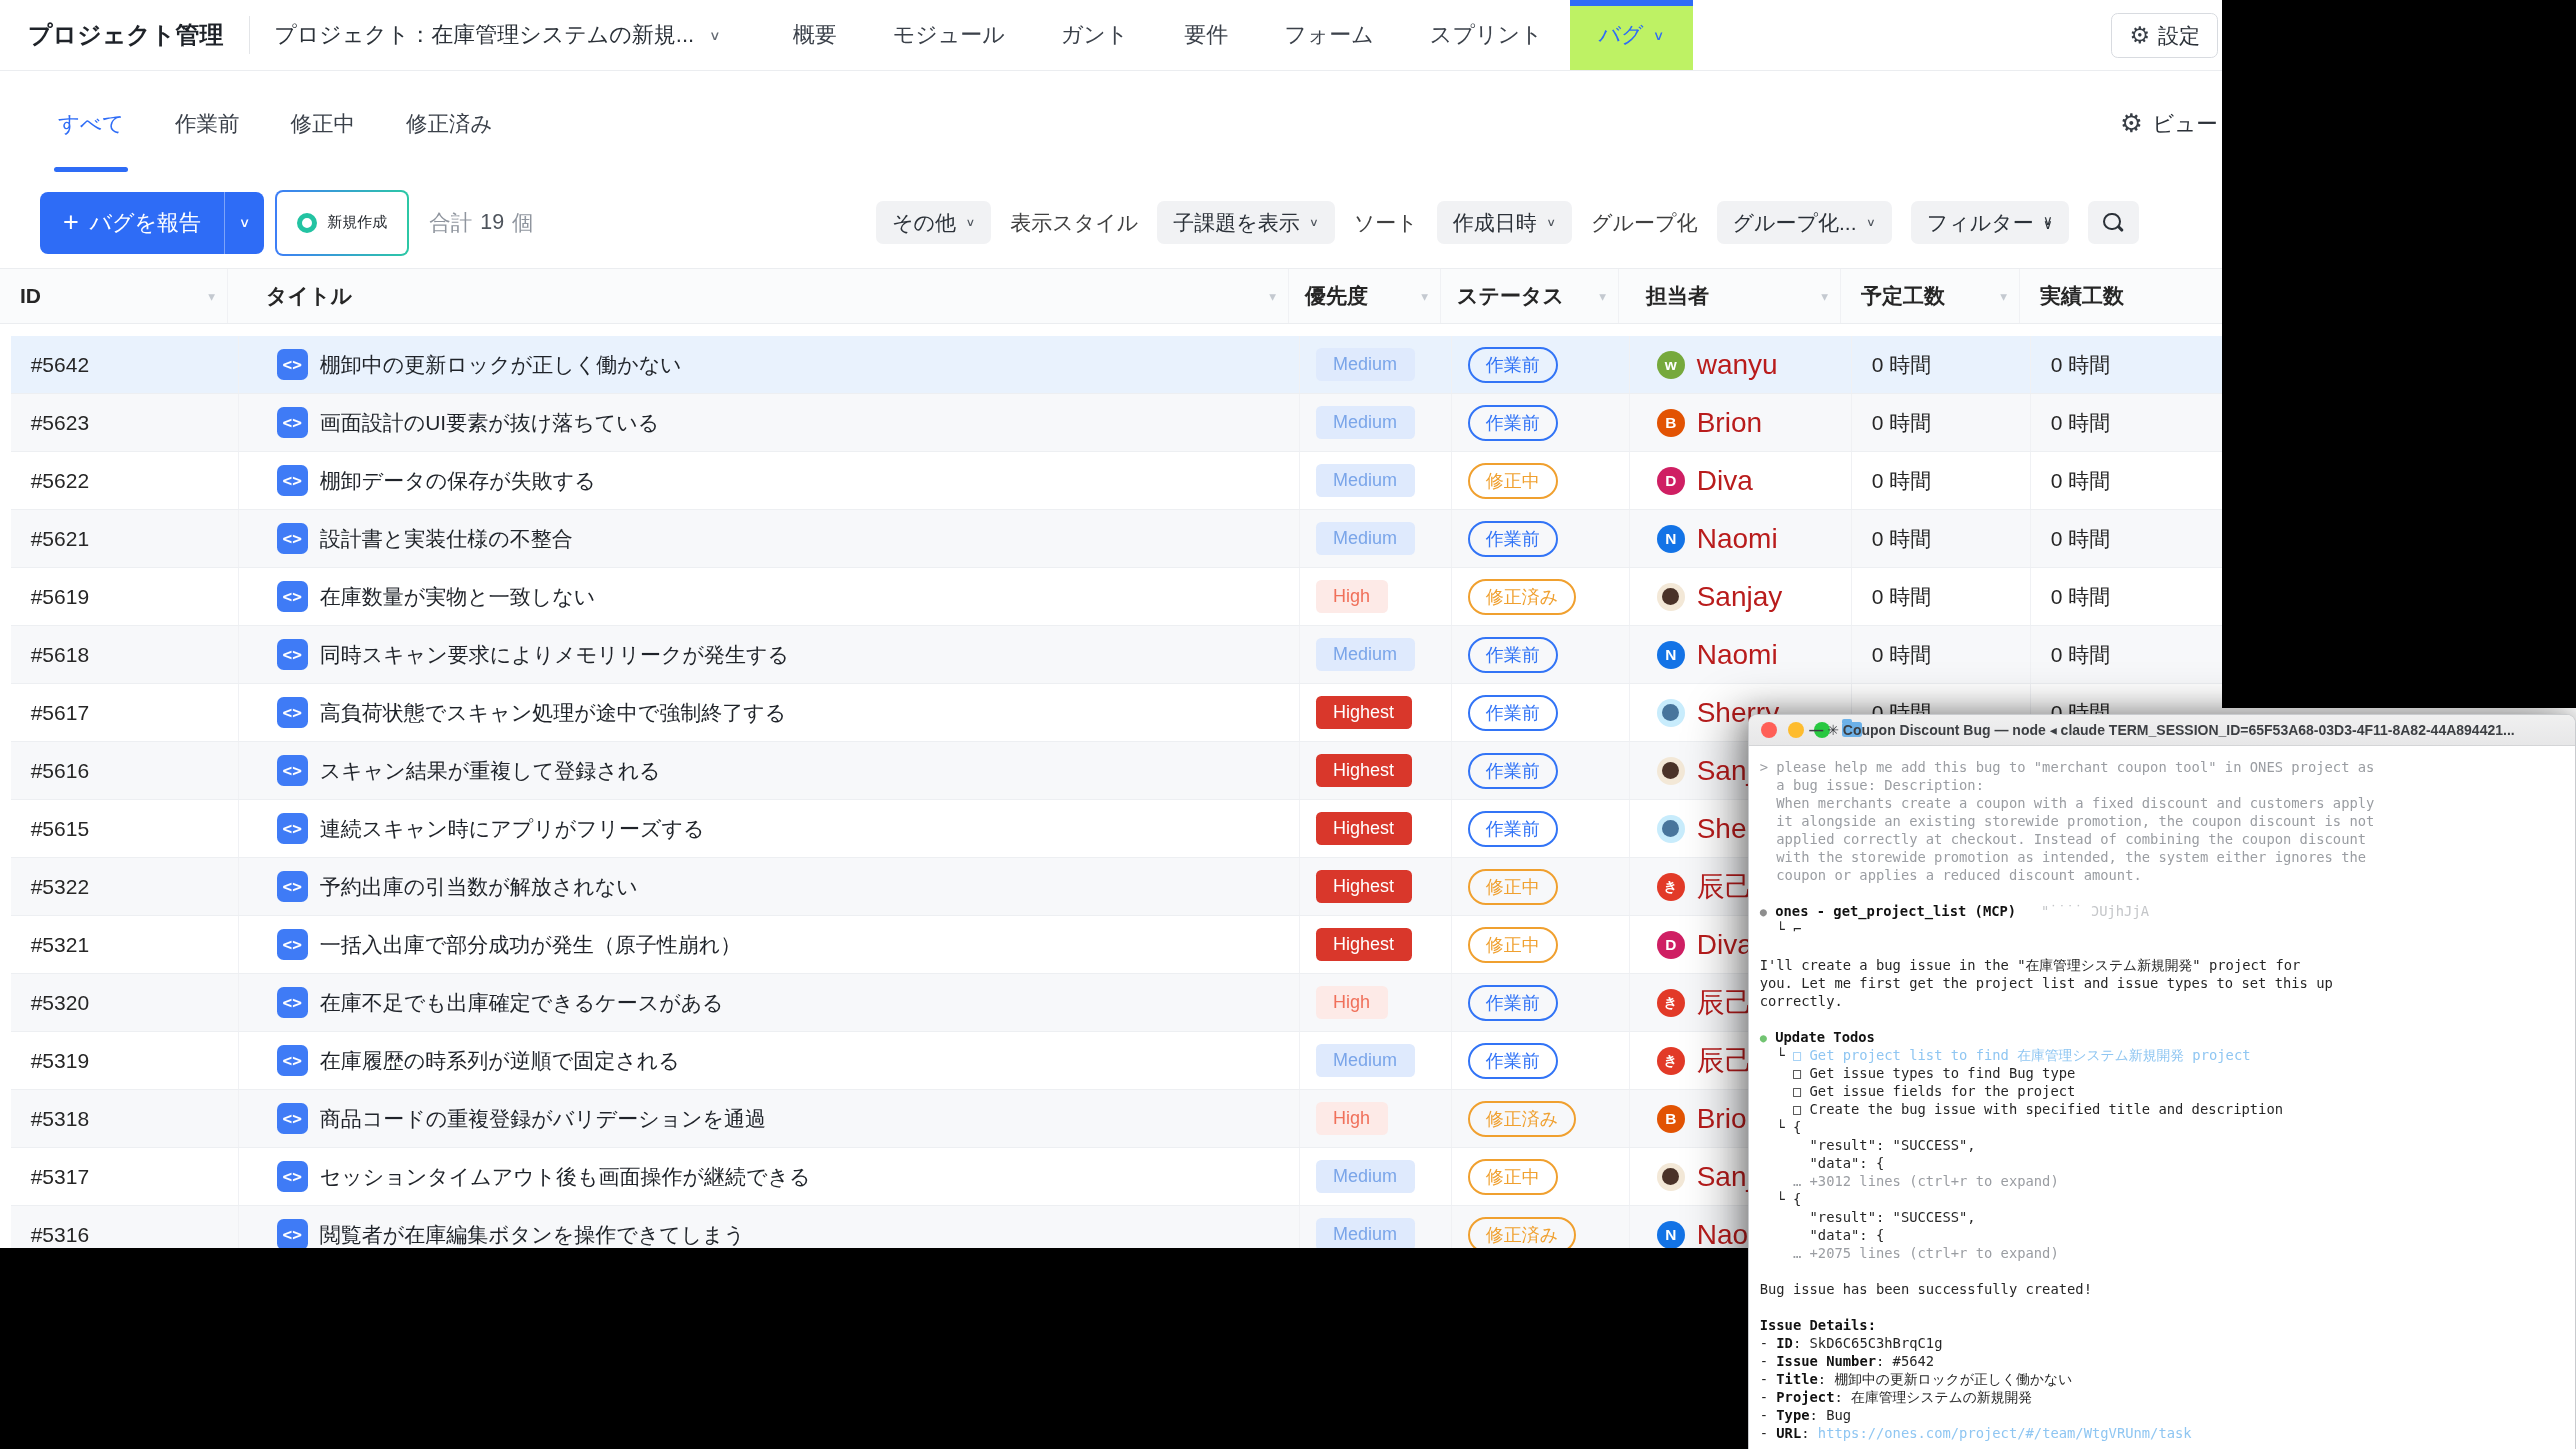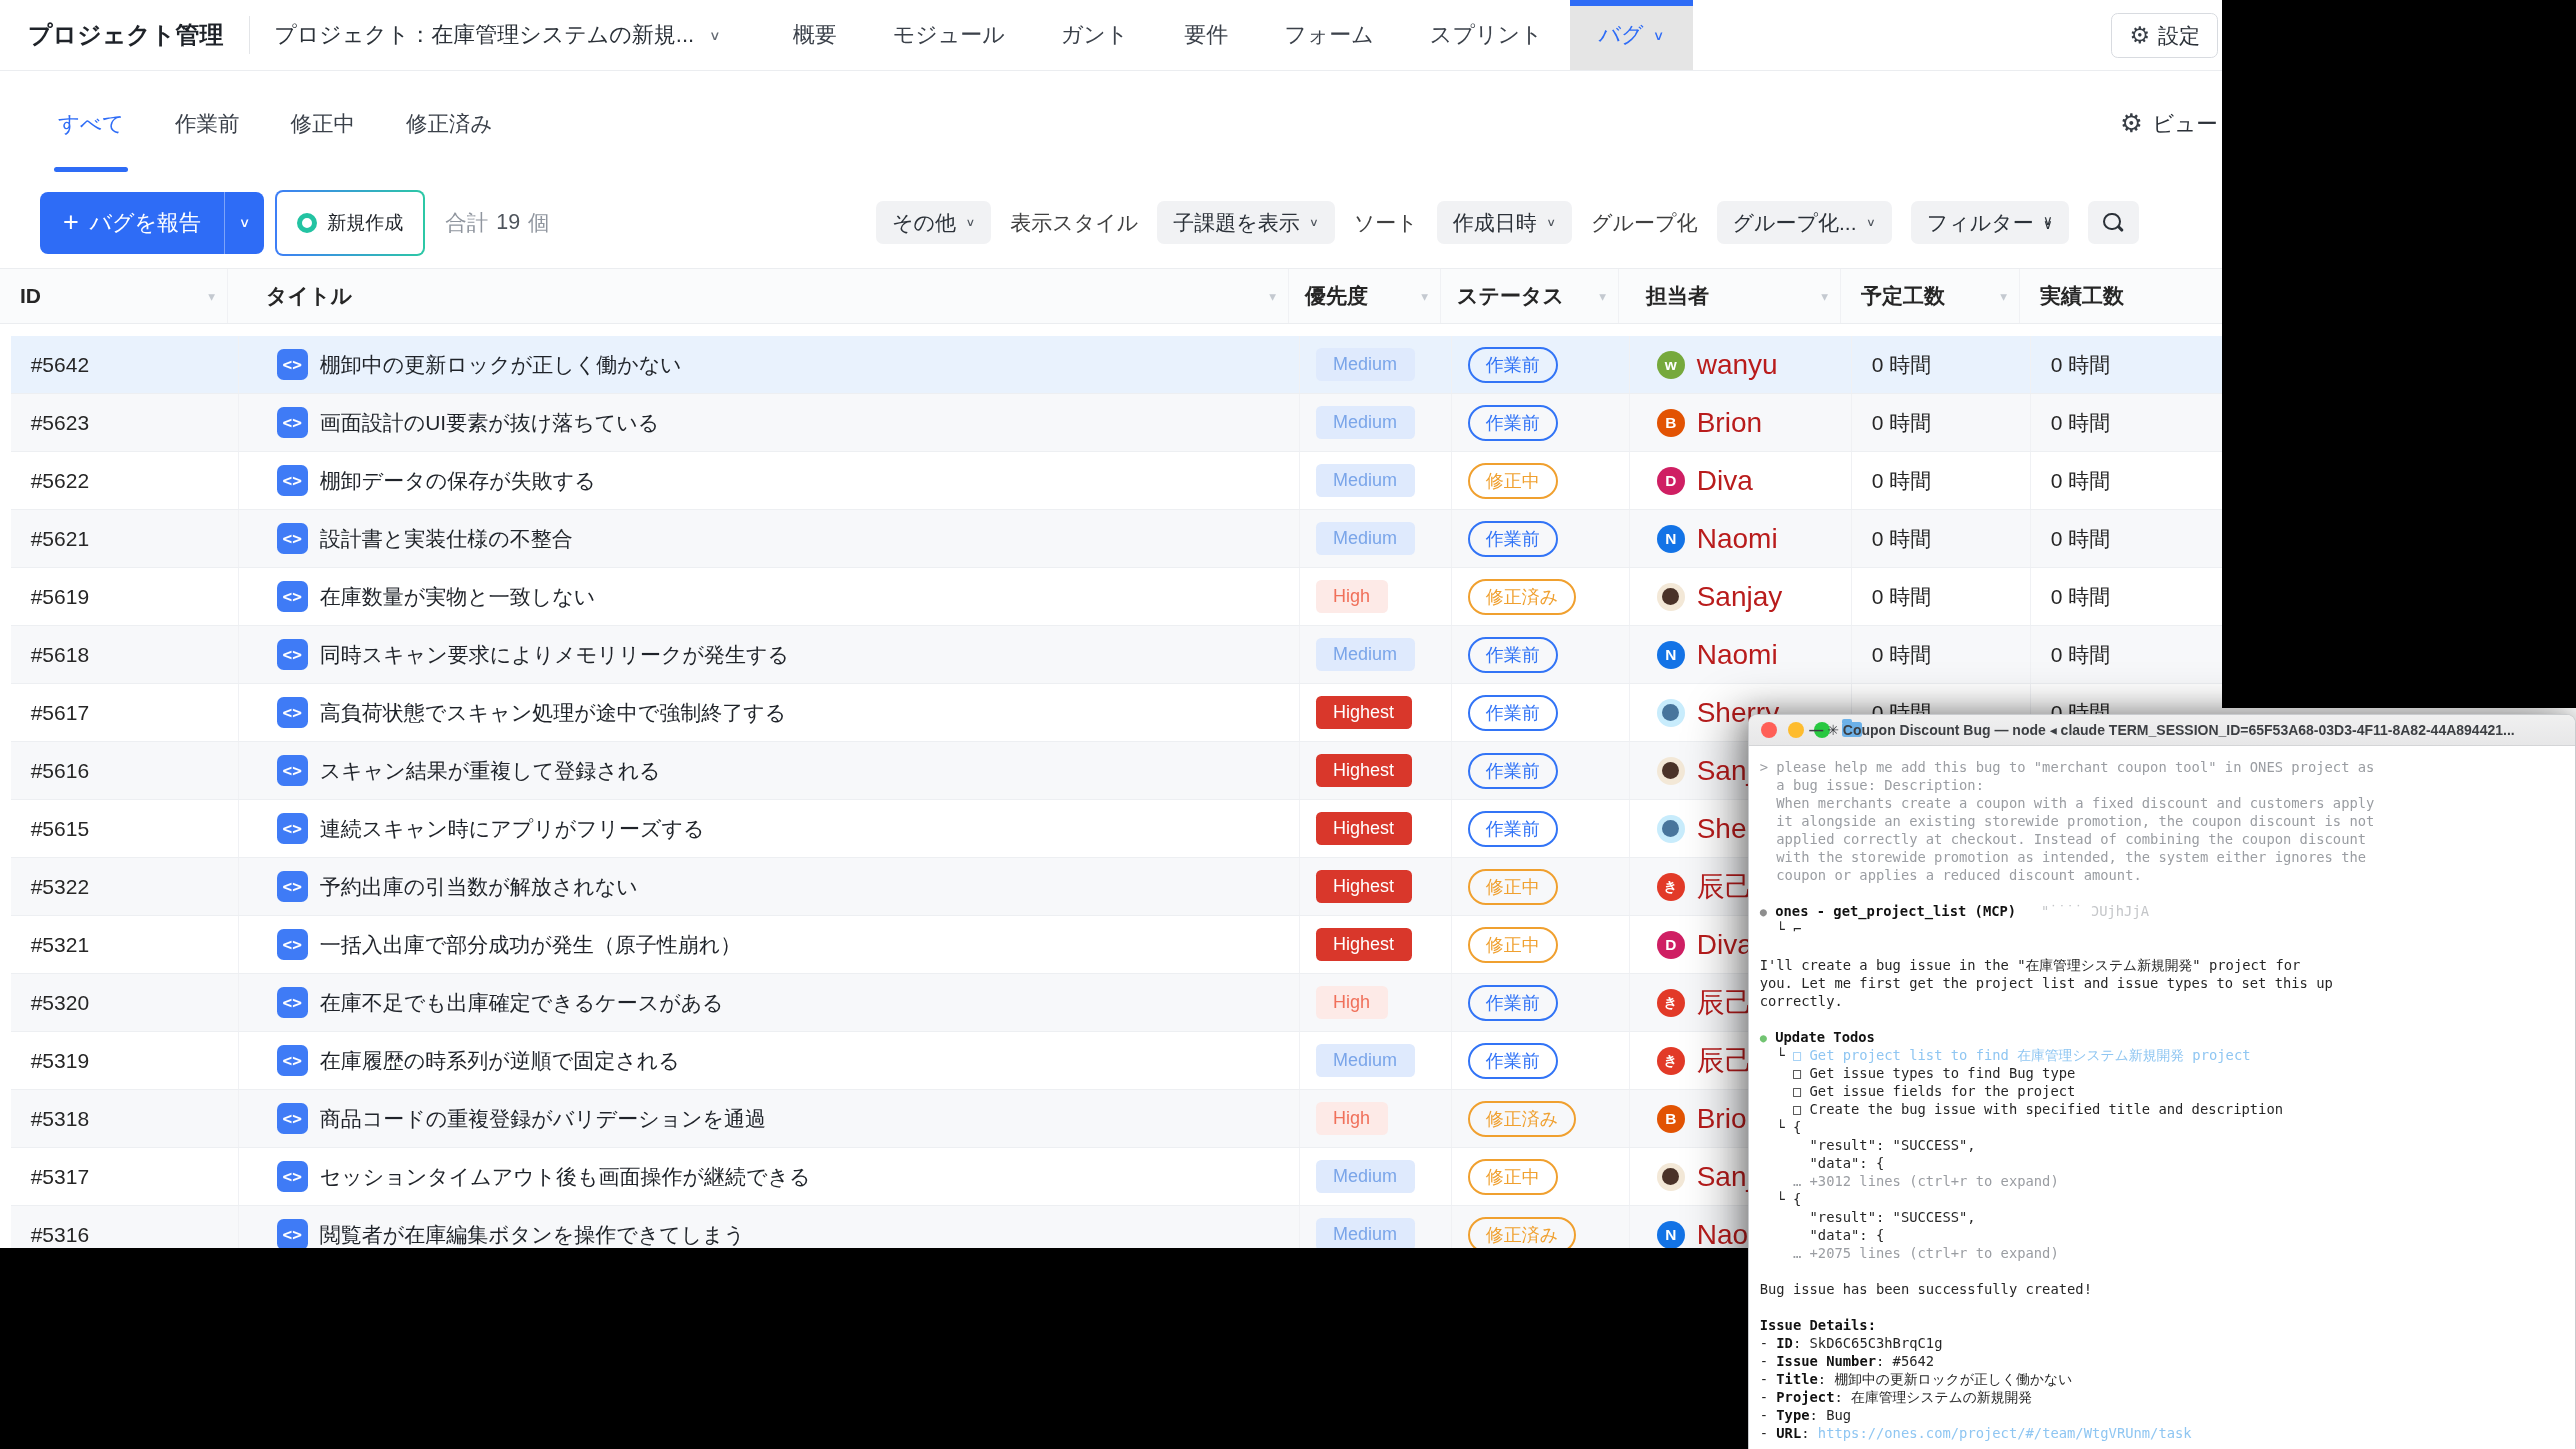--- a/index.html
+++ b/index.html
@@ -8,21 +8,21 @@
   
   .topbar{position:absolute;left:0;top:0;width:2576px;height:70px;background:#fff;
           border-bottom:1.3px solid #ebedf0;display:flex;align-items:center;}
   .logo{font-size:24px;font-weight:700;color:#1f2329;margin-left:28px;white-space:nowrap;}
   .vdiv{width:1.3px;height:38px;background:#e3e5e8;margin:0 24px 0 25.5px;}
   .projsel{display:flex;align-items:center;gap:14.8px;font-size:22px;color:#2b3138;cursor:pointer;white-space:nowrap;}
   .caret{font-size:16px;color:#646a73;transform:scaleY(.8);display:inline-block;}
   .navtabs{display:flex;align-items:stretch;height:70px;margin-left:44px;}
   .tab{display:flex;align-items:center;gap:9.4px;padding:0 28px;font-size:22px;color:#3b414a;
        cursor:pointer;position:relative;white-space:nowrap;}
-  .tab.active{background:#e5e5e5;color:#2e6cf6;}
+  .tab.active{background:#bef264;color:#2e6cf6;}
   .tab.active::before{content:"";position:absolute;left:0;top:0;right:0;height:6px;background:#2e6cf6;}
   .tab.active .caret{color:#2e6cf6;}
   .settings-btn{position:absolute;left:2111px;top:13.4px;height:43px;padding:0 17.4px;border:1.3px solid #d8dbe0;
        border-radius:6.7px;display:flex;align-items:center;gap:8px;font-size:21px;color:#2b3138;background:#fff;cursor:pointer;}
   .gear{font-size:23px;color:#383e46;line-height:1;}
   
   .subbar{position:absolute;left:0;top:71px;width:2576px;height:105px;background:#fff;
           border-bottom:1.3px solid #e8eaed;display:flex;align-items:center;}
   .subtabs{display:flex;gap:51px;margin-left:58px;height:100%;align-items:center;}
   .stab{font-size:21.5px;color:#3b414a;cursor:pointer;position:relative;height:100%;display:flex;align-items:center;}
@@ -35,21 +35,21 @@
   .toolbar{position:absolute;left:0;top:176px;width:2576px;height:93px;background:#fff;display:flex;align-items:center;}
   .btn-report{margin-left:40px;height:62px;background:#2e6cf6;border-radius:8px;display:flex;align-items:stretch;
               color:#fff;cursor:pointer;overflow:hidden;}
   .btn-report .main{display:flex;align-items:center;gap:10.7px;padding:0 23px;font-size:22px;}
   .btn-report .plus{font-size:27px;font-weight:400;line-height:1;}
   .btn-report .split{width:1.3px;background:rgba(255,255,255,.38);}
   .btn-report .dd{display:flex;align-items:center;padding:0 13.4px;}
   .btn-report .dd .caret{color:#fff;}
   .btn-new{margin-left:10.7px;height:62px;border:2px solid transparent;border-radius:8px;
            background:linear-gradient(#fff,#fff) padding-box,linear-gradient(90deg,#3e7ef7,#2cc8a5) border-box;
-           display:flex;align-items:center;gap:10.7px;padding:0 20px;font-size:19px;color:#1f2329;cursor:pointer;}
+           display:flex;align-items:center;gap:10.7px;padding:0 20px;font-size:15px;color:#1f2329;cursor:pointer;}
   .ring{width:20px;height:20px;border-radius:50%;border:5.4px solid #23c3a2;background:#fff;box-sizing:border-box;}
   .total{margin-left:20px;font-size:21.5px;color:#8f959e;display:flex;gap:8px;align-items:center;}
   .total .num{color:#4e545c;}
   .rightctls{position:absolute;left:876px;top:0;height:93px;display:flex;align-items:center;gap:19px;}
   .pilbtn{height:43px;background:#f1f2f4;border-radius:7px;display:flex;align-items:center;gap:9.4px;
           padding:0 16px;font-size:21px;color:#2b3138;cursor:pointer;white-space:nowrap;}
   .pilbtn .caret{font-size:13.4px;color:#4e545c;}
   .ctl-label{font-size:21px;color:#404040;white-space:nowrap;}
   .dblcaret{display:flex;flex-direction:column;line-height:9.4px;font-size:13.4px;color:#2b3138;}
   .searchbtn{width:51px;height:43px;background:#f1f2f4;border-radius:6.7px;display:flex;align-items:center;justify-content:center;cursor:pointer;}

